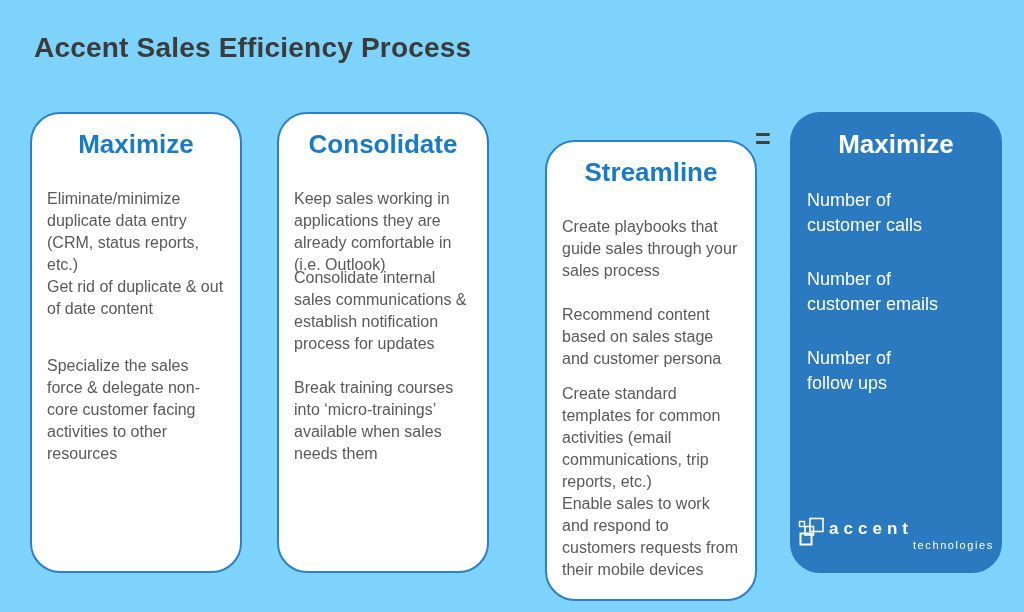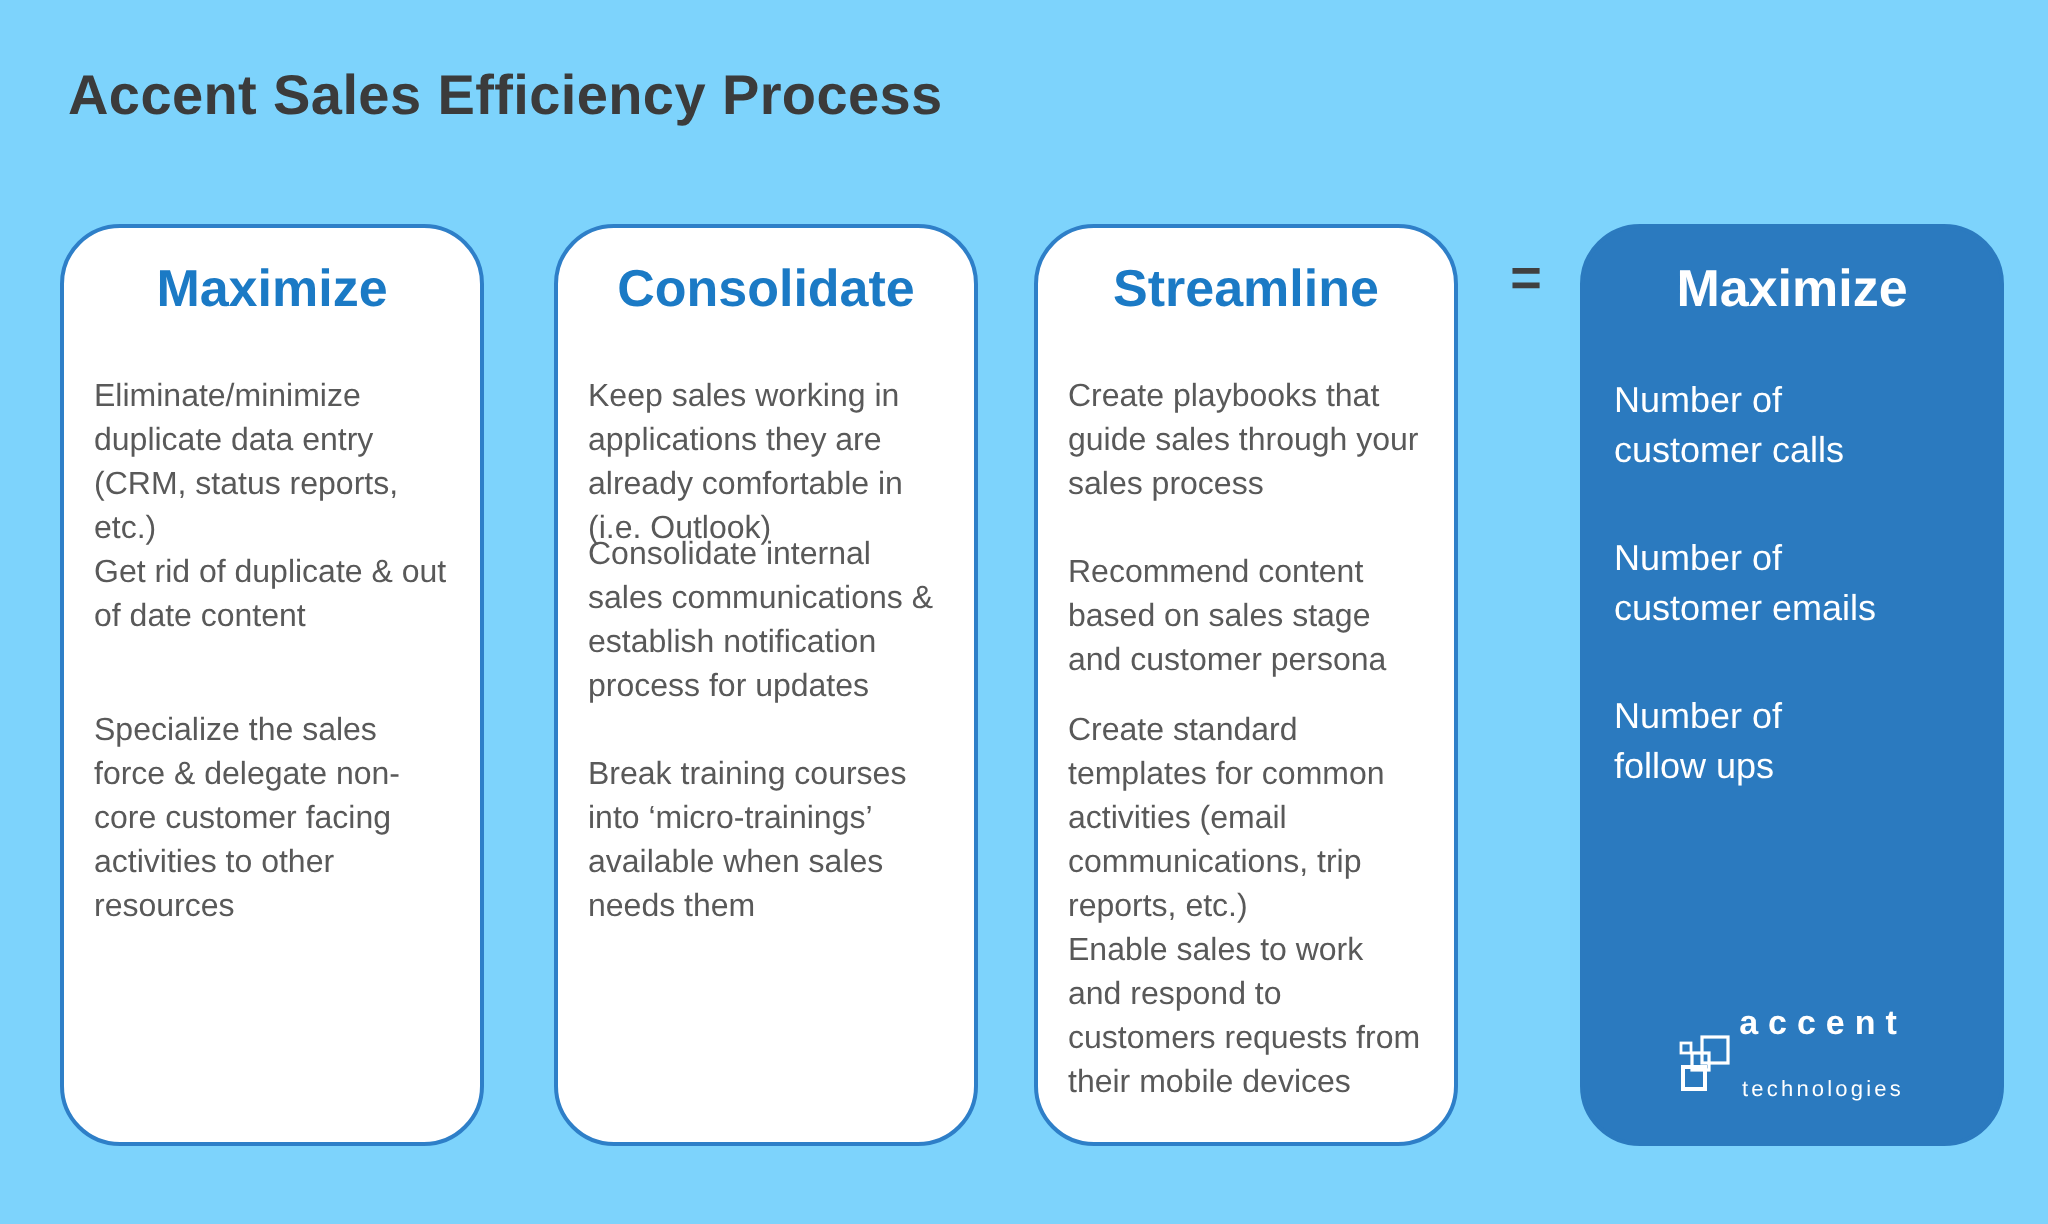--- a/index.html
+++ b/index.html
@@ -15,21 +15,21 @@
     font-size: 28px; font-weight: 600; color: #3b3b3b;
     letter-spacing: 0.2px;
   }
   .card {
     position: absolute; top: 112px; width: 212px; height: 461px;
     border: 2px solid #2e7fc8; border-radius: 30px;
     background: #ffffff; box-sizing: border-box;
   }
   .card-eliminate   { left: 30px; }
   .card-consolidate { left: 277px; }
-  .card-streamline  { left: 517px; }
+  .card-streamline  { left: 545px; margin-top: 28px; }
   .card-maximize    { left: 790px; background: #2b7abf; border-color: #2b7abf; }
   .card-heading {
     margin: 16px 8px 28px; text-align: center;
     font-size: 26px; font-weight: 700; color: #1b7ac5;
     line-height: 1.15;
   }
   .card-maximize .card-heading { color: #ffffff; }
   .card-body { padding: 0 15px; }
   .item {
     font-size: 16px; line-height: 22px; color: #595959;
@@ -44,21 +44,21 @@
   .card-maximize .slot-m { height: 79px; }
   .equals {
     position: absolute; left: 744px; top: 124px; width: 38px;
     text-align: center; font-size: 27px; font-weight: 700; color: #404040;
   }
   .logo {
     position: absolute; left: 0; right: 0; bottom: 20px;
     display: flex; justify-content: center; align-items: flex-end; gap: 1px;
   }
   .logo-icon { width: 30px; height: 33px; margin-bottom: 1px; }
-  .logo-text-wrap { display: flex; flex-direction: column; align-items: center; }
+  .logo-text-wrap { display: flex; }
   .logo-name {
     font-size: 17px; font-weight: 700; letter-spacing: 5px;
     color: #ffffff; line-height: 1; text-transform: lowercase;
   }
   .logo-sub {
     font-size: 11px; letter-spacing: 1.6px; color: #ffffff;
     margin-top: 20px; line-height: 1; text-transform: lowercase;
   }
 </style>
 </head>

